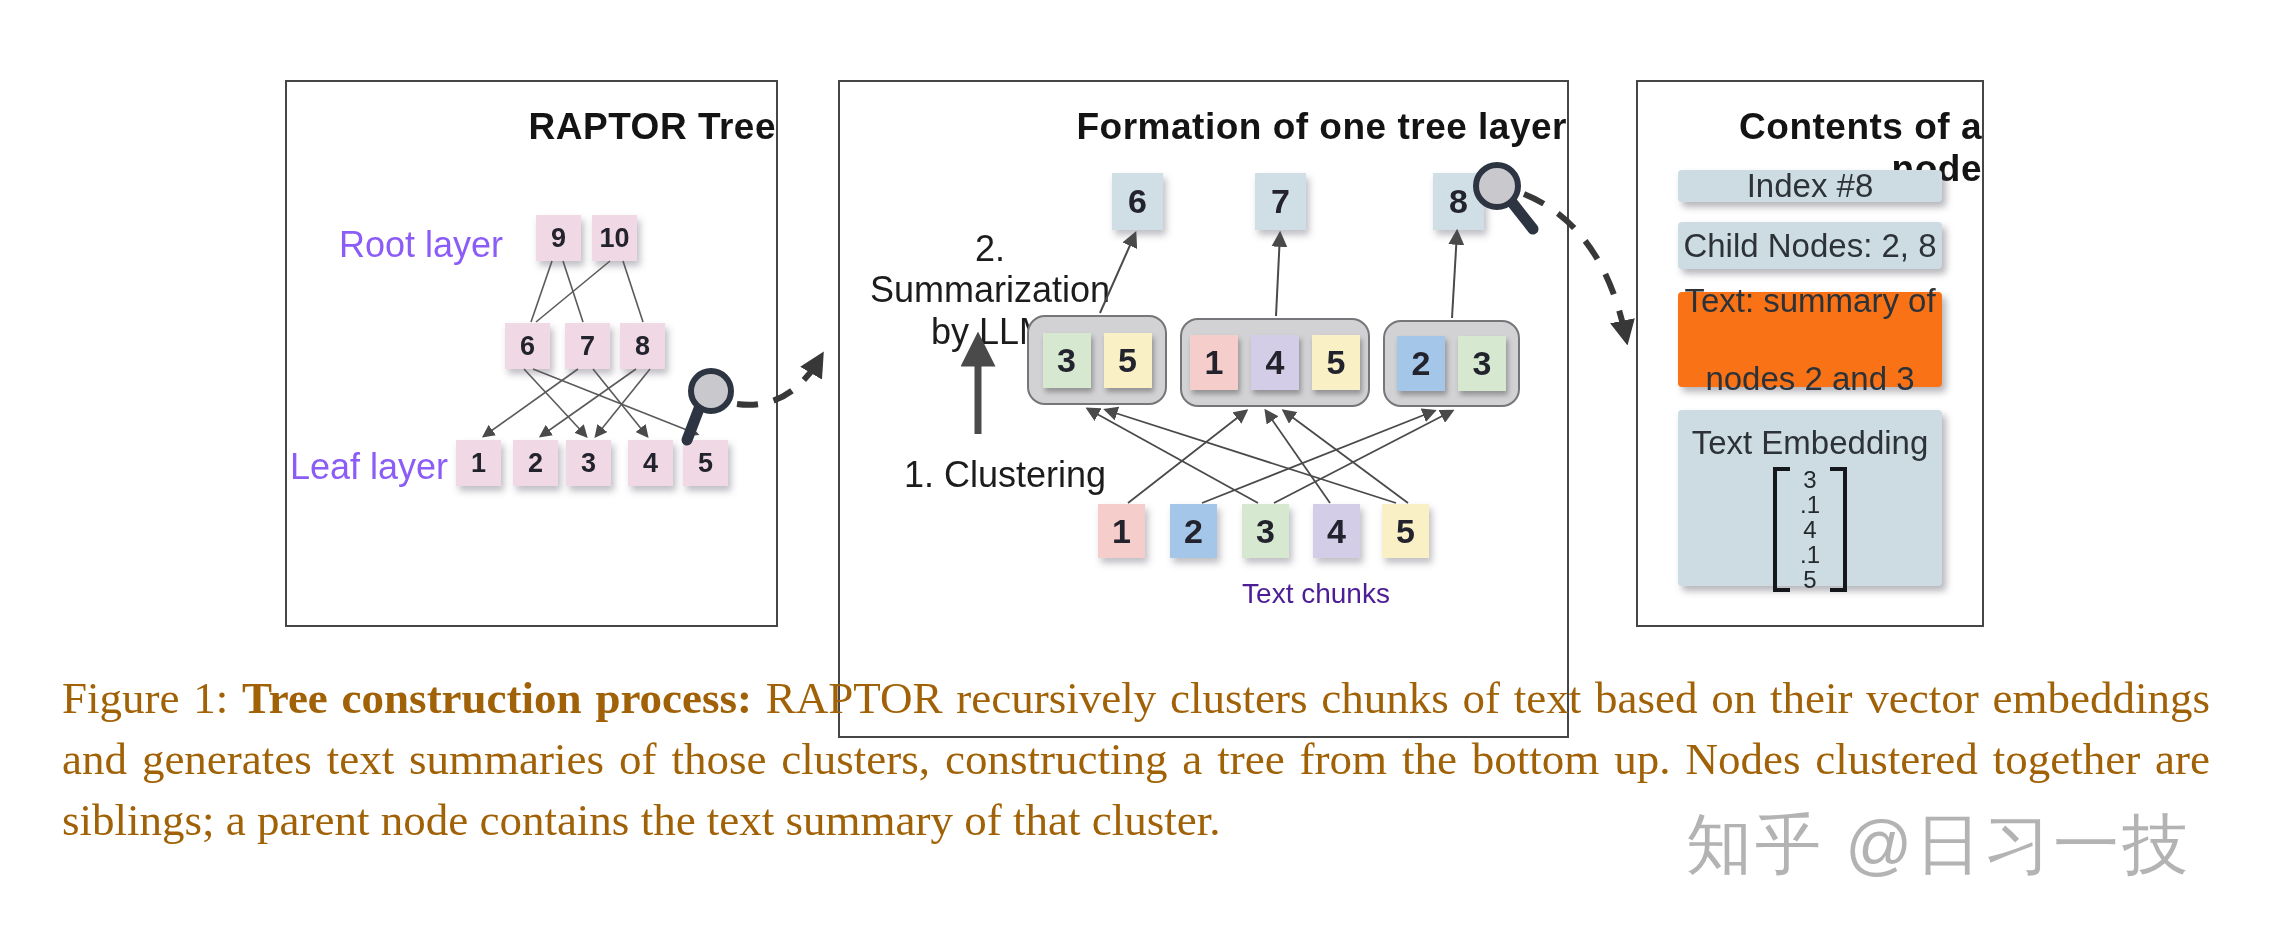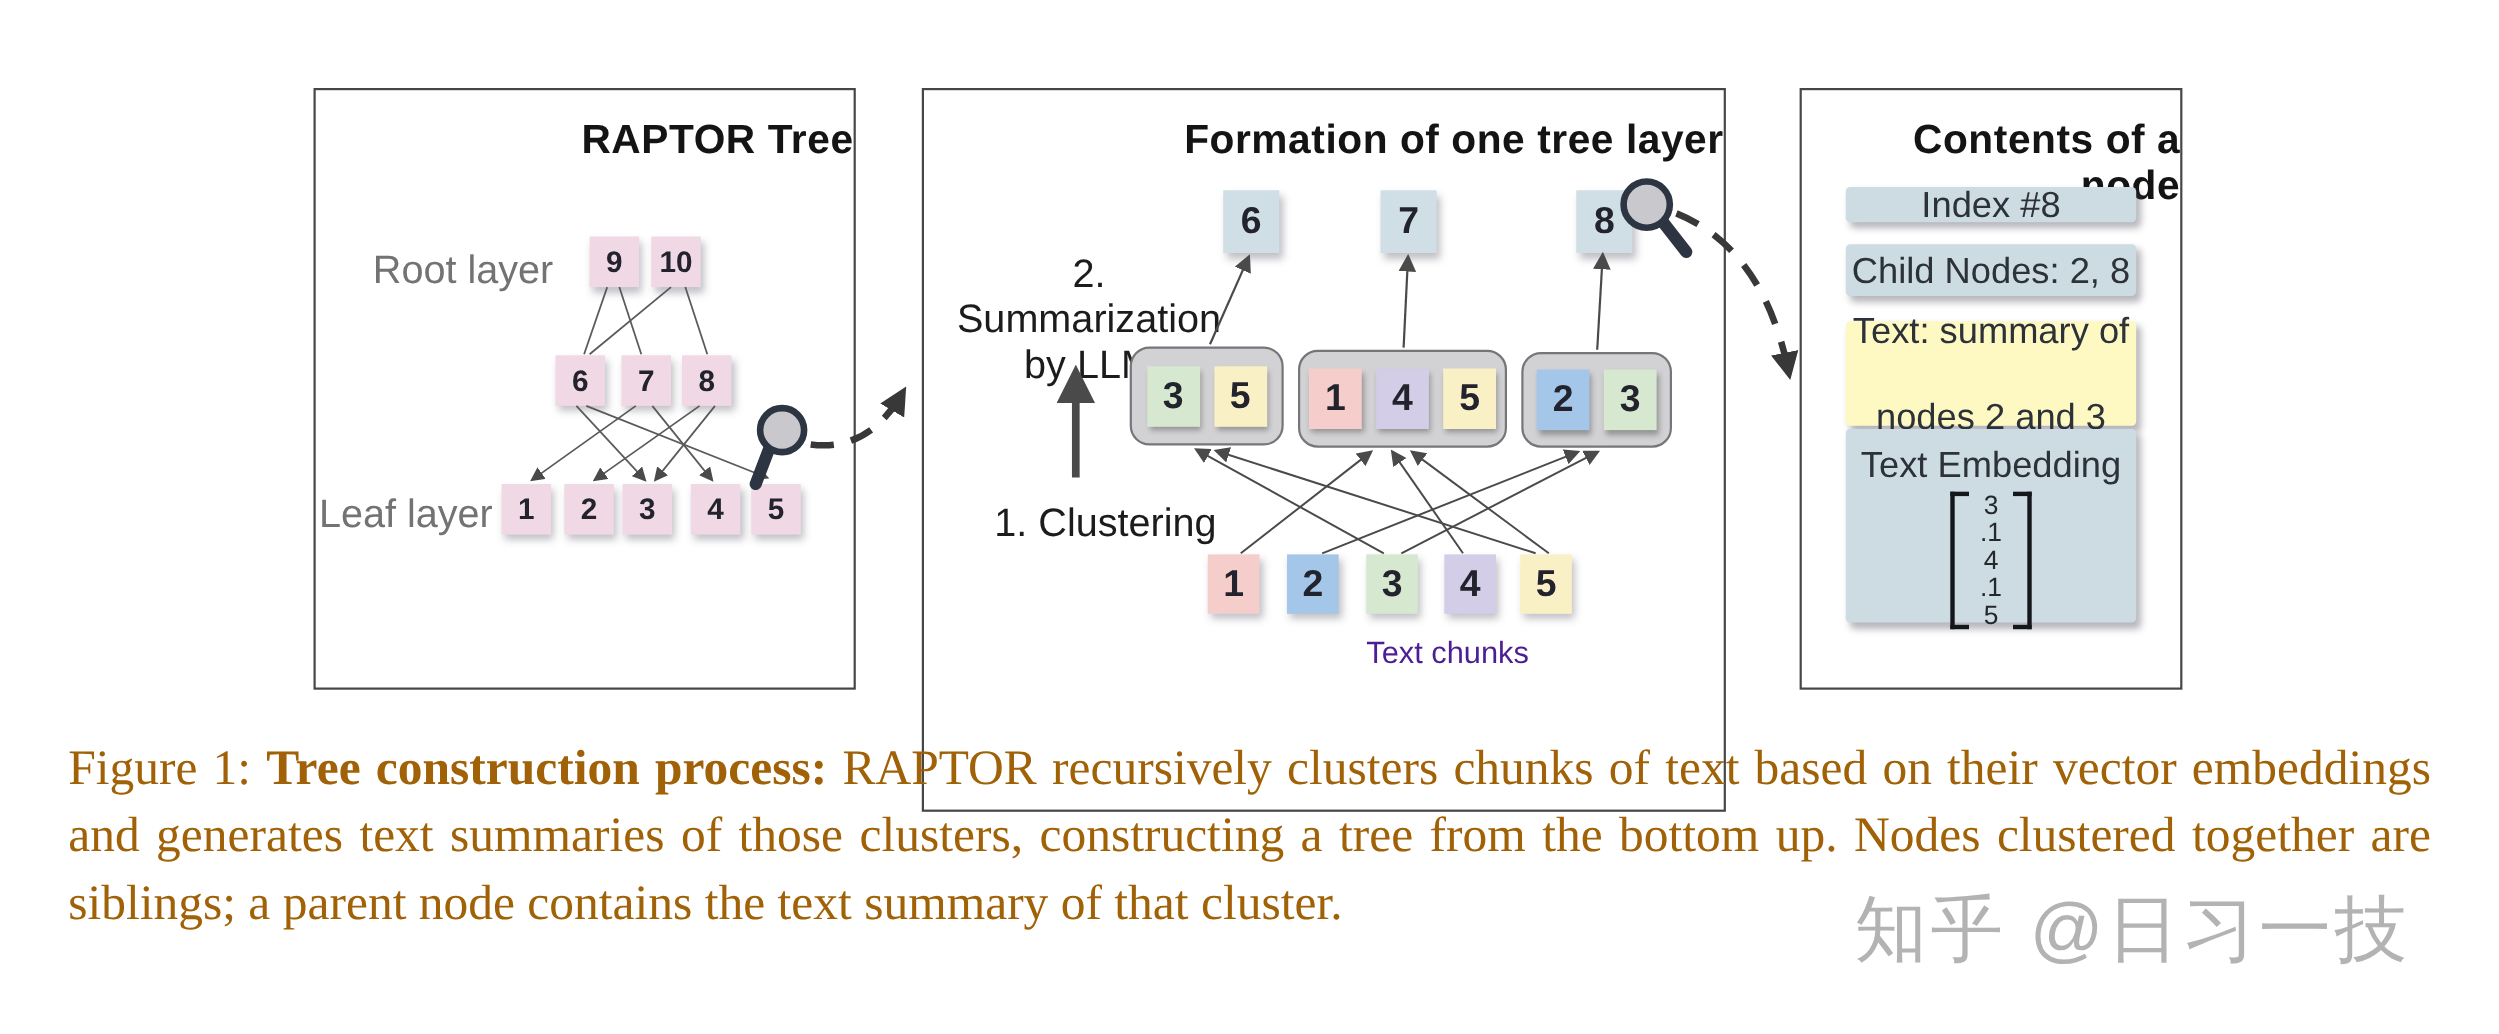--- a/index.html
+++ b/index.html
@@ -4,21 +4,21 @@
 <style>
   html,body{margin:0;padding:0;background:#ffffff;}
   .canvas{position:relative;width:2272px;height:940px;background:#ffffff;
           font-family:"Liberation Sans",sans-serif;overflow:hidden;}
   .panel{position:absolute;background:#ffffff;border:2px solid #464646;box-sizing:border-box;}
   #panel-left  {left:285px; top:80px; width:493px; height:547px;}
   #panel-mid   {left:838px; top:80px; width:731px; height:658px;}
   #panel-right {left:1636px;top:80px; width:348px; height:547px;}
   .panel-title{position:absolute;left:0;right:0;top:24px;text-align:right;
                font-weight:700;font-size:37px;color:#141414;letter-spacing:.5px;}
-  .layer-label{position:absolute;font-size:36px;color:#737373;text-align:right;}
+  .layer-label{position:absolute;font-size:36px;color:#8b5cf6;text-align:right;}
   #root-layer-label{left:335px;top:224px;width:168px;}
   #leaf-layer-label{left:288px;top:446px;width:160px;}
   .step-label{position:absolute;font-size:36px;color:#1c1c1c;text-align:center;line-height:1.15;}
   #step2-label{left:856px;top:228px;width:268px;}
   #step1-label{left:890px;top:454px;width:230px;}
   #chunks-label{left:1200px;top:578px;width:160px;font-size:28px;text-align:center;color:#4c1d95;position:absolute;margin-left:36px;}
 
   .node-box{position:absolute;display:flex;align-items:center;justify-content:center;
             font-weight:700;color:#23232e;box-shadow:3px 5px 7px rgba(70,70,85,.35);}
   .left-node{width:45px;height:46px;font-size:27px;}
@@ -30,21 +30,21 @@
   .cluster .chip{width:48px;height:55px;display:flex;align-items:center;justify-content:center;
                  font-weight:700;font-size:34px;color:#23232e;box-shadow:2px 4px 5px rgba(0,0,0,.30);}
 
   .info-box{position:absolute;left:1678px;width:264px;border-radius:4px;
             box-shadow:4px 5px 7px rgba(70,70,85,.40);color:#2c3238;
             display:flex;flex-direction:column;align-items:center;justify-content:center;
             font-size:33px;line-height:1.25;text-align:center;}
   #info-index{top:170px;height:32px;}
   #info-children{top:222px;height:47px;}
   #info-text{top:292px;height:95px;}
-  #info-embed{top:390px;height:176px;justify-content:flex-start;padding-top:12px;box-sizing:border-box;}
+  #info-embed{top:410px;height:176px;justify-content:flex-start;padding-top:12px;box-sizing:border-box;}
   .vector{display:flex;align-items:stretch;margin-top:4px;}
   .bracket{width:13px;border:4px solid #14181c;}
   .bracket.l{border-right:none;}
   .bracket.r{border-left:none;}
   .vec-col{display:flex;flex-direction:column;justify-content:center;padding:0 10px;}
   .vec-col div{font-size:24px;line-height:25px;color:#23282d;font-weight:400;}
 
   .overlay{position:absolute;left:0;top:0;width:2272px;height:940px;pointer-events:none;}
 
   .caption{position:absolute;left:62px;top:668px;width:2148px;margin:0;
@@ -108,21 +108,21 @@
       <div class="node-box chunk-node" style="left: 1242px; top: 504px; background: rgb(214, 232, 208);">3</div>
       <div class="node-box chunk-node" style="left: 1313px; top: 504px; background: rgb(212, 205, 232);">4</div>
       <div class="node-box chunk-node" style="left: 1382px; top: 504px; background: rgb(250, 240, 198);">5</div>
     </div>
 
   <div class="panel" id="panel-right">
     <div class="panel-title">Contents of a node</div>
   </div>
   <div class="info-box" id="info-index" style="background: rgb(204, 220, 226);">Index #8</div>
   <div class="info-box" id="info-children" style="background: rgb(204, 220, 226);">Child Nodes: 2, 8</div>
-  <div class="info-box" id="info-text" style="background: #fef9c3; gap: 37px;">
+  <div class="info-box" id="info-text" style="background: #f97316; gap: 37px;">
     <span>Text:  summary of</span>
     <span>nodes 2 and 3</span>
   </div>
   <div class="info-box" id="info-embed" style="background: rgb(204, 220, 226);">
     <span>Text Embedding</span>
     <span class="vector">
       <span class="bracket l"></span>
       <span class="vec-col" id="vec-col">
           <div>3</div>
           <div>.1</div>

